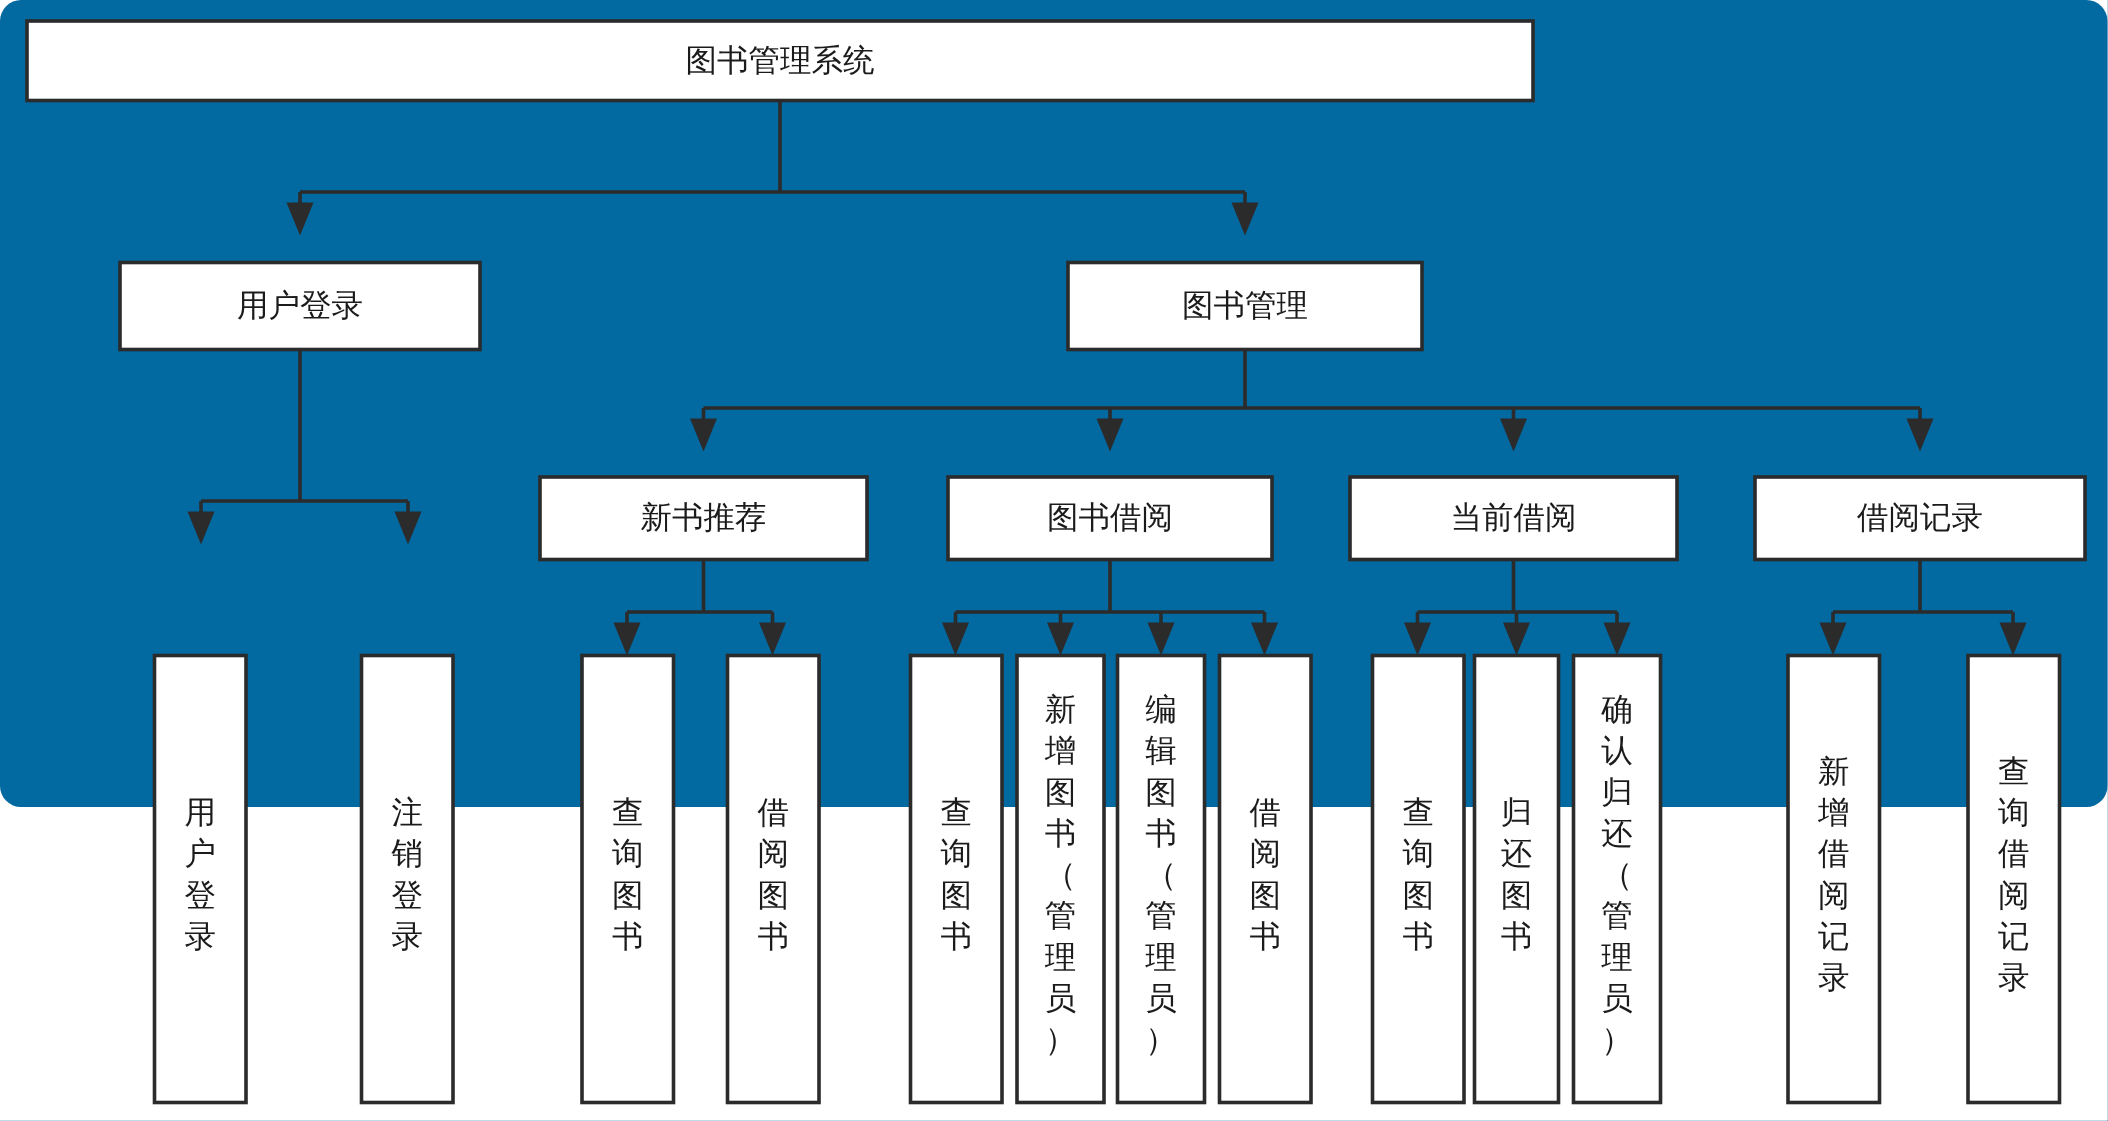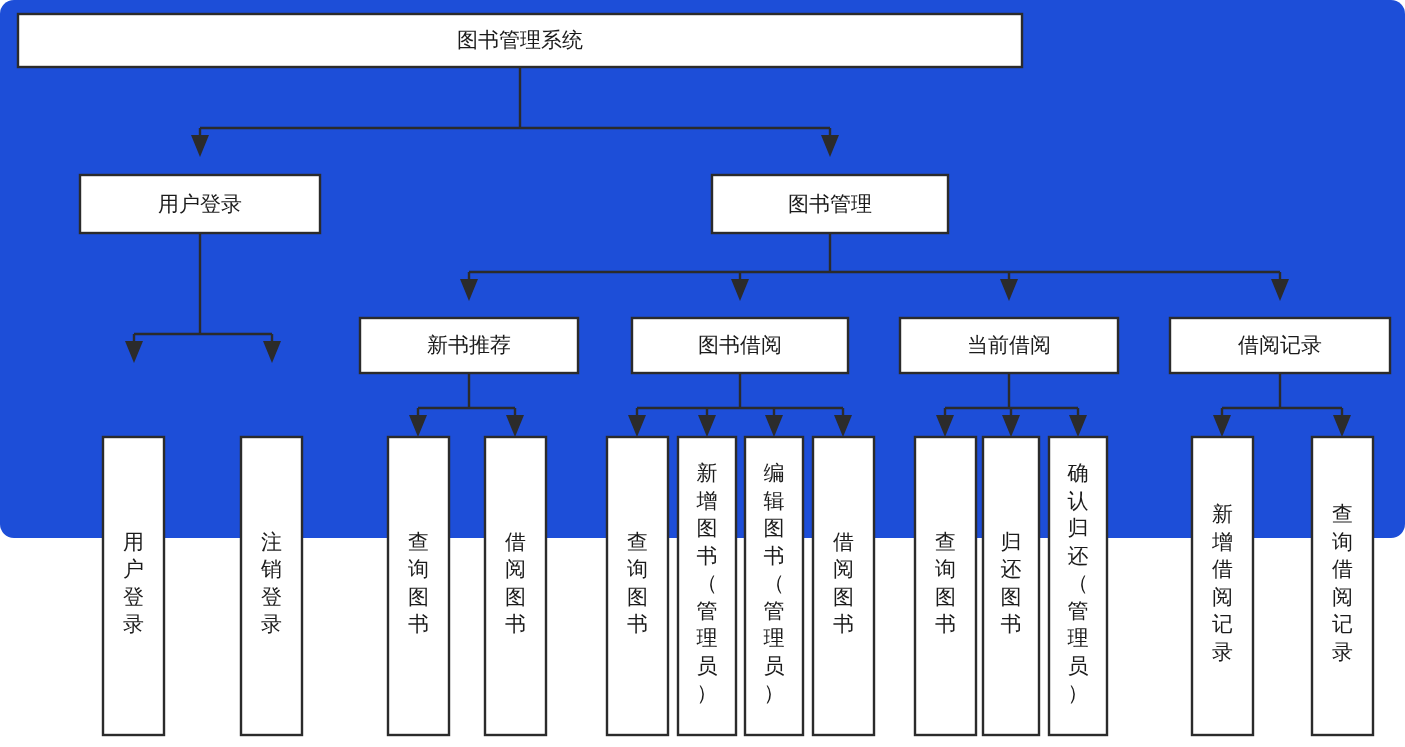--- a/index.html
+++ b/index.html
@@ -12,21 +12,21 @@
     width: 1405px;
     height: 747px;
     font-family: "Liberation Sans", "DejaVu Sans", sans-serif;
     overflow: hidden;
     position: relative;
   }
   #diagram-root {
     position: relative;
     width: 1405px;
     height: 538px;
-    background: #1d4ed8;
+    background: #0369a1;
     border-radius: 14px;
   }
   svg#tree-svg {
     position: absolute;
     left: 0;
     top: 0;
     width: 1405px;
     height: 747px;
     display: block;
   }

